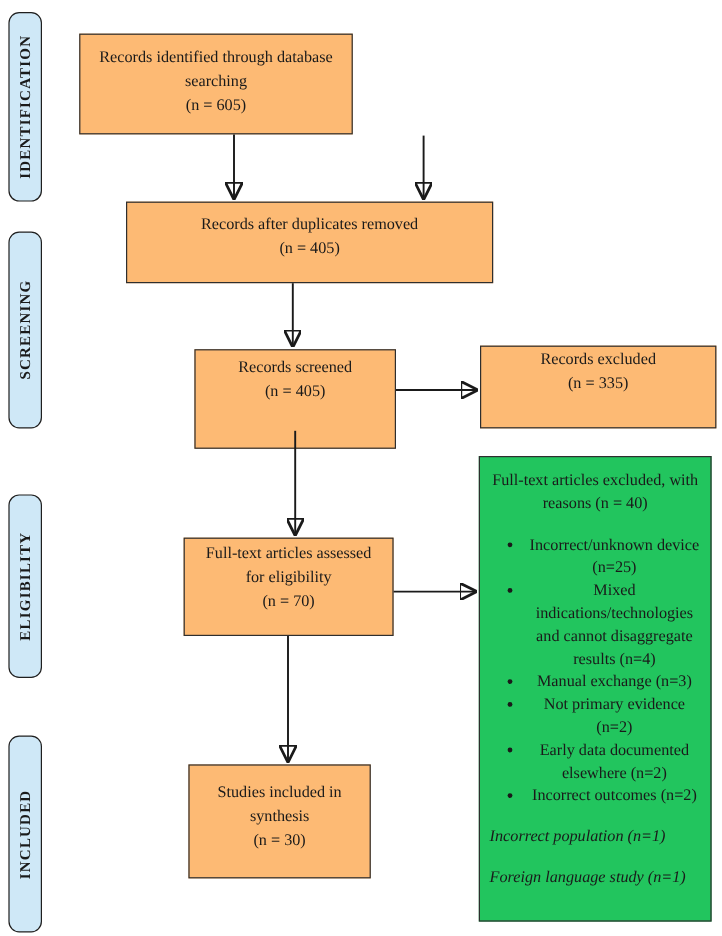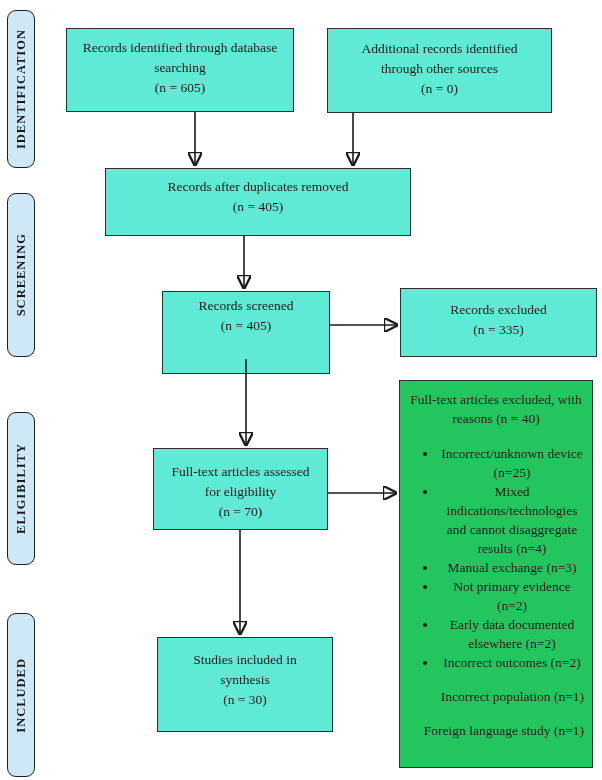--- a/index.html
+++ b/index.html
@@ -32,21 +32,21 @@
     writing-mode:vertical-rl;
     transform:rotate(180deg);
     font-weight:bold;
     font-size:12.5px;
     letter-spacing:1px;
     white-space:nowrap;
   }
   
   .fbox{
     position:absolute;
-    background:#5eead4;
+    background:#fdba74;
     border:1.6px solid var(--box-border);
     text-align:center;
     font-size:13.5px;
     line-height:20px;
     white-space:pre-line;
   }
   
   #exclusion-box{
     position:absolute;
     left:399px;top:380px;width:194px;height:388px;
@@ -67,22 +67,23 @@
   #exclusion-box ul{
     margin-top:16px;
     padding-left:30px;
     text-align:center;
   }
   #exclusion-box li{
     padding-left:2px;
     overflow-wrap:break-word;
   }
   #exclusion-box .xfoot{
-    text-align:right;
+    text-align:left;
     margin-top:15px;
+    font-style:italic;
   }
   
   #arrows{
     position:absolute;left:0;top:0;width:602px;height:780px;
     pointer-events:none;
   }
   #arrows path{
     stroke:var(--text);
     stroke-width:1.6;
     fill:none;
@@ -103,38 +104,35 @@
     <span>ELIGIBILITY</span>
   </div>
   <div class="stage" style="left:7px;top:613px;height:164px;">
     <span>INCLUDED</span>
   </div>
 
   <div class="fbox" style="left:66px;top:28px;width:228px;height:84px;padding-top:9px;">Records identified through database
 searching
 (n = 605)</div>
 
-  <div class="fbox" style="left:327px;top:28px;width:225px;height:85px;padding-top:10px;">Additional records identified
-through other sources
-(n = 0)</div>
 
   <div class="fbox" style="left:105px;top:168px;width:306px;height:68px;padding-top:8px;">Records after duplicates removed
 (n = 405)</div>
 
   <div class="fbox" style="left:162px;top:291px;width:168px;height:83px;padding-top:4px;">Records screened
 (n = 405)</div>
 
-  <div class="fbox" style="left:400px;top:288px;width:197px;height:69px;padding-top:11px;">Records excluded
+  <div class="fbox" style="left:400px;top:288px;width:197px;height:69px;padding-top:0;">Records excluded
 (n = 335)</div>
 
-  <div class="fbox" style="left:153px;top:448px;width:175px;height:82px;padding-top:13px;">Full-text articles assessed
+  <div class="fbox" style="left:153px;top:448px;width:175px;height:82px;padding-top:2px;">Full-text articles assessed
 for eligibility
 (n = 70)</div>
 
-  <div class="fbox" style="left:157px;top:637px;width:176px;height:95px;padding-top:12px;">Studies included in
+  <div class="fbox" style="left:157px;top:637px;width:152px;height:95px;padding-top:12px;">Studies included in
 synthesis
 (n = 30)</div>
 
   <div id="exclusion-box">
     <div class="xtitle">Full-text articles excluded, with
 reasons (n = 40)</div>
     <ul>
       <li>Incorrect/unknown device (n=25)</li>
       <li>Mixed indications/technologies and cannot disaggregate results (n=4)</li>
       <li>Manual exchange (n=3)</li>

